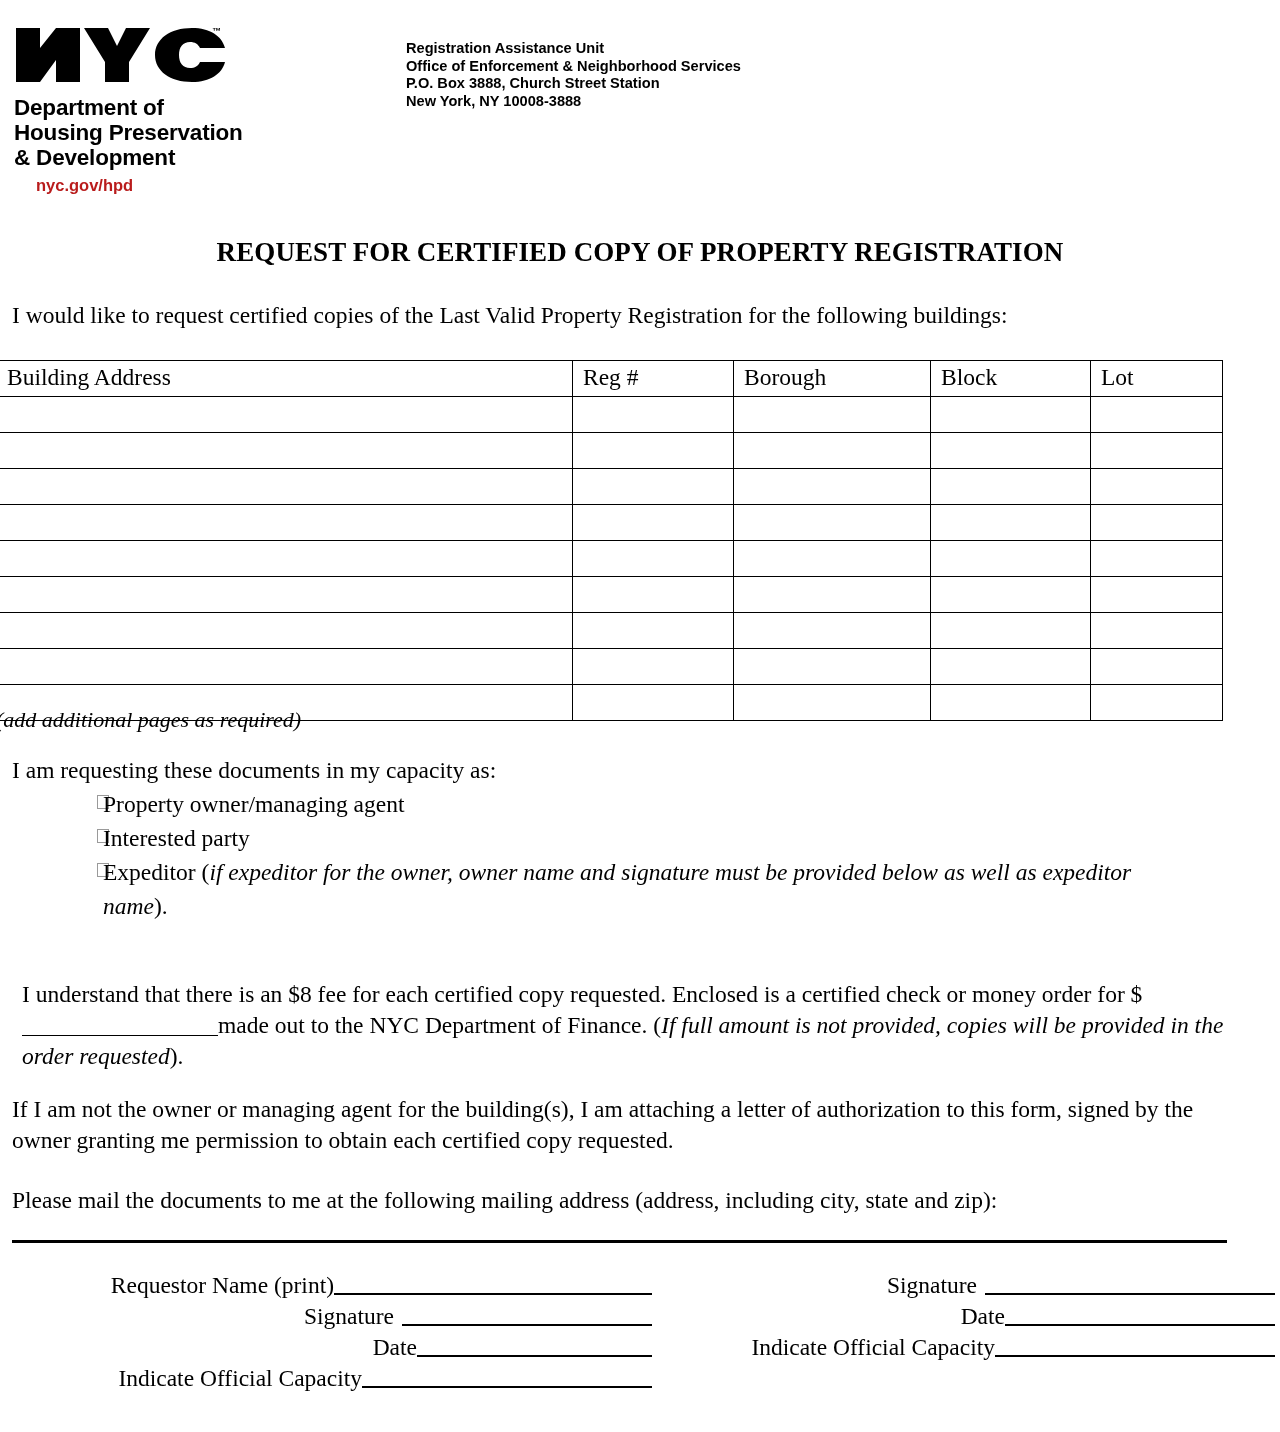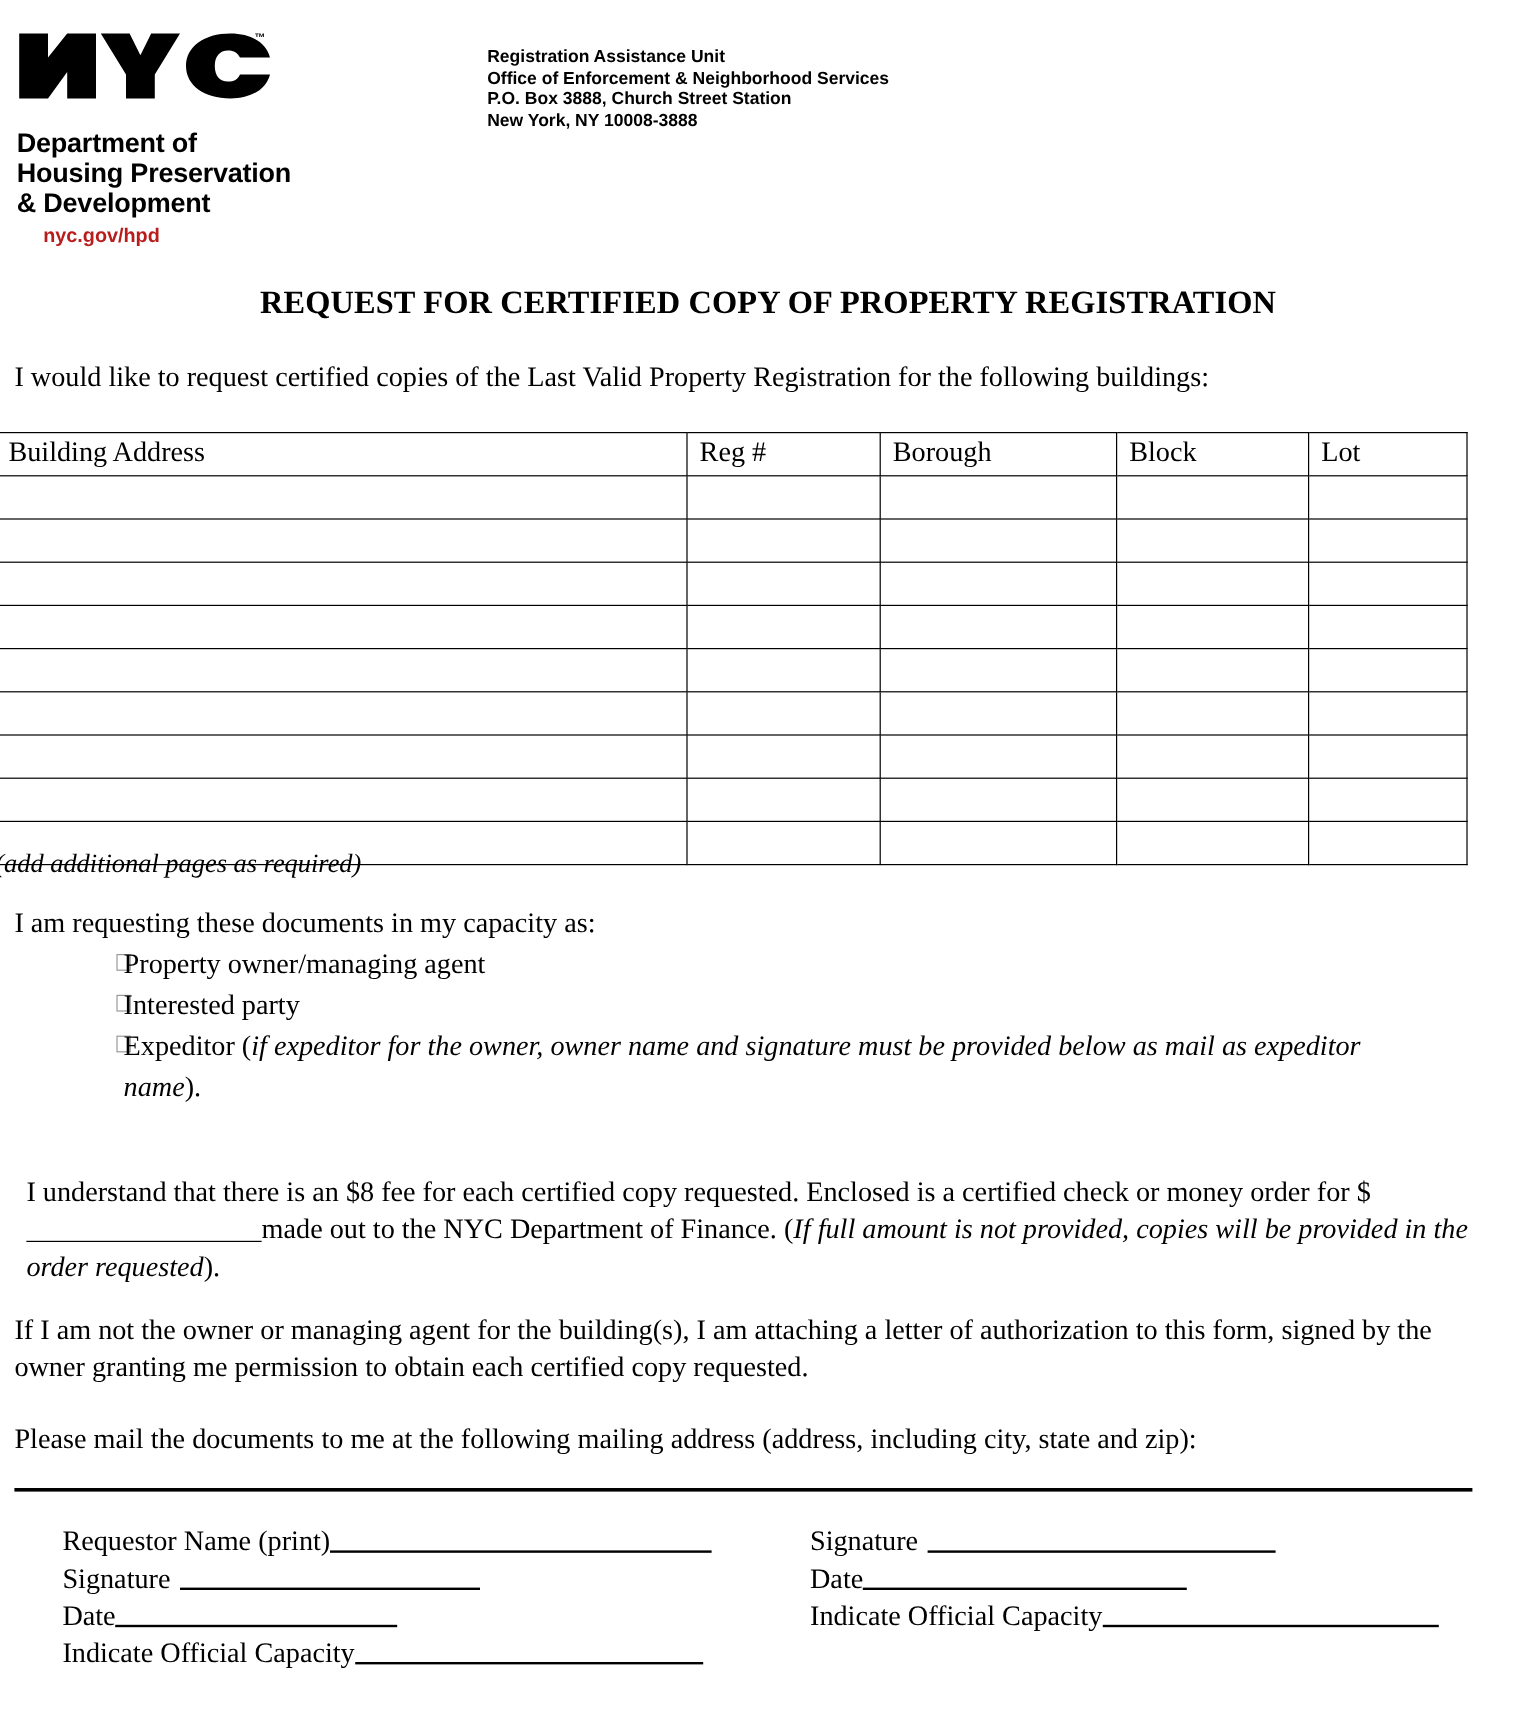--- a/index.html
+++ b/index.html
@@ -50,21 +50,21 @@
     width: 216px;
     height: 66px;
   }
 
   .agency-name {
     font-family: "Liberation Sans", "DejaVu Sans", sans-serif;
     font-weight: bold;
     font-size: 22.5px;
     line-height: 24.8px;
     letter-spacing: -0.2px;
-    margin-top: 20px;
+    margin-top: 8px;
     color: #000;
   }
   .agency-url {
     font-family: "Liberation Sans", "DejaVu Sans", sans-serif;
     font-weight: bold;
     font-size: 16.5px;
     line-height: 19px;
     margin-top: 6px;
     color: #b91c1c;
     margin-left: 22px;
@@ -233,20 +233,21 @@
   
   .sig-block {
     position: absolute;
     left: 0;
     top: 1270px;
     width: 1280px;
   }
   .sig-col {
     position: absolute;
     top: 0;
+    text-align: right;
   }
   .sig-col-left { left: 52px; width: 600px; }
   .sig-col-right { left: 675px; width: 600px; }
 
   .sig-line-row {
     font-size: 23.5px;
     line-height: 31px;
     white-space: nowrap;
   }
   .rule {
@@ -412,21 +413,21 @@
         <span class="checkbox"></span>
       </div>
       <div class="cap-label">Interested party</div>
     </div>
 
     <div class="capacity-row">
       <div class="chk-cell">
         <span class="checkbox"></span>
       </div>
       <div class="cap-expeditor-wrap">
-        <span>Expeditor (</span><span class="ital">if expeditor for the owner, owner name and signature must be provided below as mail as expeditor</span>
+        <span>Expeditor (</span><span class="ital">if expeditor for the owner, owner name and signature must be provided below as well as expeditor</span>
         <span class="second-line"><span class="ital">name</span><span>).</span></span>
       </div>
     </div>
 
   </div>
 
   <div class="para para-fee">
     <span>I understand that there is an $8 fee for each certified copy requested. Enclosed is a certified check or money order for $</span><span class="fee-blank"></span><span>made out to the NYC Department of Finance. (</span><span class="ital">If full amount is not provided, copies will be provided in the order requested</span><span>).</span>
   </div>
 

